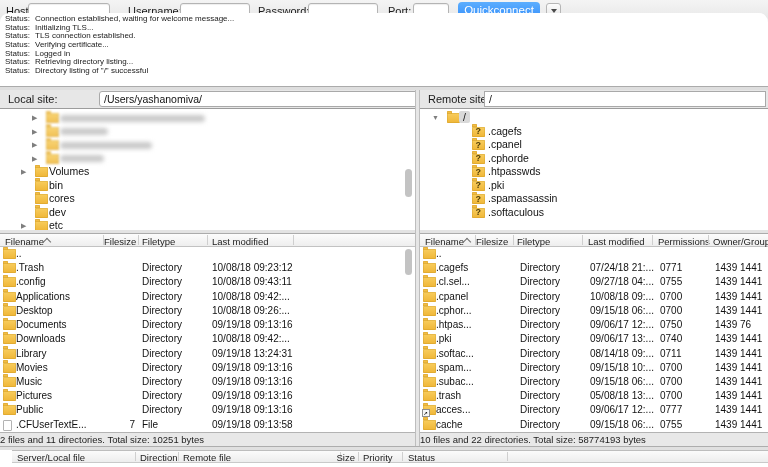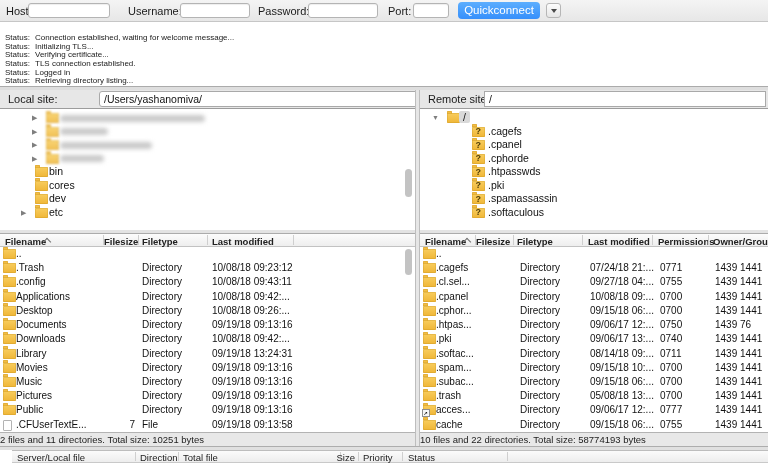--- a/index.html
+++ b/index.html
@@ -13,21 +13,21 @@
   .qclabel{position:absolute;top:5px;font-size:11px;color:#1a1a1a;}
   .qcinput{position:absolute;top:3px;height:15px;border:1px solid #b4b4b4;border-radius:3px;
     background:#fff;box-shadow:inset 0 1px 1px rgba(0,0,0,.07);font-size:10px;padding:0 3px;box-sizing:border-box;outline:none;}
   .qcbtn{position:absolute;left:458px;top:2px;width:82px;height:17px;border:none;
     background:linear-gradient(#5caefe,#368ffb);color:#fff;border-radius:4px;font-size:11.5px;
     line-height:17px;text-align:center;font-family:"Liberation Sans",sans-serif;padding:0;}
   .qcdd{position:absolute;left:546px;top:3px;width:15px;height:15px;border:1px solid #b6b6b6;border-radius:3px;
     background:linear-gradient(#fdfdfd,#e6e6e6);box-sizing:border-box;display:flex;align-items:center;justify-content:center;}
   .qcdd::after{content:"";border-left:3px solid transparent;border-right:3px solid transparent;border-top:4px solid #4a4a4a;}
   
-  .log{position:absolute;top:32px;left:0;width:768px;height:63px;background:#fff;overflow:hidden;padding-top:2px;box-sizing:border-box;border-radius:9px;}
+  .log{position:absolute;top:13px;left:0;width:768px;height:63px;background:#fff;overflow:hidden;padding-top:2px;box-sizing:border-box;border-radius:9px;}
   .logline{height:8.7px;line-height:8.7px;font-size:8px;white-space:nowrap;color:#1a1a1a;}
   .logtype{display:inline-block;width:30px;margin-left:5px;}
   .midstrip{position:absolute;top:86px;left:0;width:768px;height:4px;background:#dedede;border-top:1px solid #ababab;box-sizing:border-box;}
   
   .panel{position:absolute;top:90px;height:356px;}
   .lp{left:0;width:415px;}
   .rp{left:420px;width:348px;}
   .vsplit{position:absolute;left:415px;top:90px;width:5px;height:356px;background:#e6e6e6;
     border-left:1px solid #bdbdbd;border-right:1px solid #bdbdbd;box-sizing:border-box;}
   .sitebar{position:absolute;top:0;left:0;right:0;height:18px;background:#e7e7e7;}
@@ -60,21 +60,21 @@
   .fold::before{content:"";position:absolute;left:0;top:-2.5px;width:5px;height:3px;border-radius:1px 1px 0 0;
     background:#f2bd45;box-shadow:inset 0 0 0 .5px rgba(196,147,31,.6);}
   .fold.q::after{content:"?";position:absolute;left:3.5px;top:-.5px;font-size:9px;font-weight:bold;color:#4d3c08;line-height:11px;}
   .fold.lnk::after{content:"\2197";position:absolute;left:-1.5px;bottom:-1.5px;width:6px;height:6px;background:#f7f7f7;
     border:.5px solid #8f8f8f;color:#1a1a1a;font-size:5px;line-height:6px;text-align:center;font-weight:bold;}
   .filei{display:inline-block;width:9px;height:11px;background:#fff;border:1px solid #b3b3b3;border-radius:1px;box-sizing:border-box;}
   
   .gapstrip{position:absolute;top:140px;left:0;right:0;height:3px;background:#e3e3e3;}
   .lhdr{position:absolute;top:143px;left:0;right:0;height:14px;background:linear-gradient(#fcfcfc,#eeeeee);
     border-top:1px solid #ababab;border-bottom:1px solid #c2c2c2;box-sizing:border-box;font-size:9.5px;color:#222;}
-  .hl{position:absolute;top:1.5px;white-space:nowrap;font-weight:bold;}
+  .hl{position:absolute;top:1.5px;white-space:nowrap;}
   .hd{position:absolute;top:1px;bottom:1px;width:1px;background:#cfcfcf;}
   .chev{position:absolute;top:4.5px;width:5px;height:5px;border-left:1px solid #6f6f6f;border-top:1px solid #6f6f6f;transform:rotate(45deg);}
   
   .rows{position:absolute;top:157px;left:0;right:0;height:185px;background:#fff;overflow:hidden;}
   .frow{height:14.23px;line-height:14.2px;position:relative;font-size:10px;white-space:nowrap;color:#111;}
   .ic{position:absolute;left:3px;top:2px;}
   .cell{position:absolute;top:0;}
   .c-name{left:16px;}
   .lp .c-size{left:85px;width:50px;text-align:right;}
   .lp .c-type{left:142px;}
@@ -106,41 +106,42 @@
   <input class="qcinput" style="left: 308px; width: 70px;" type="password" value="">
   <span class="qclabel" style="left:388px">Port:</span>
   <input class="qcinput" style="left: 413px; width: 36px;" value="">
   <button class="qcbtn">Quickconnect</button>
   <span class="qcdd"></span>
 </div>
 
 <div class="log">
   <div class="logline"><span class="logtype">Status:</span><span>Connection established, waiting for welcome message...</span></div>
   <div class="logline"><span class="logtype">Status:</span><span>Initializing TLS...</span></div>
+  <div class="logline"><span class="logtype">Status:</span><span>TLS connection established.</span></div>
   <div class="logline"><span class="logtype">Status:</span><span>Verifying certificate...</span></div>
-  <div class="logline"><span class="logtype">Status:</span><span>TLS connection established.</span></div>
   <div class="logline"><span class="logtype">Status:</span><span>Logged in</span></div>
   <div class="logline"><span class="logtype">Status:</span><span>Retrieving directory listing...</span></div>
   <div class="logline"><span class="logtype">Status:</span><span>Directory listing of "/" successful</span></div>
 </div>
 <div class="midstrip"></div>
 
 <div class="panel lp">
   <div class="sitebar">
     <span class="sitelabel">Local site:</span>
     <div class="sitebox">
       <span>/Users/yashanomiva/</span>
       <span class="combodd"></span>
     </div>
   </div>
   <div class="tree">
     <div class="trow lvl2 blurred"><span class="tri r">▶</span><span class="tico fold"></span><span class="blurbox" style="width:145px"></span></div>
     <div class="trow lvl2 blurred"><span class="tri r">▶</span><span class="tico fold"></span><span class="blurbox" style="width:48px"></span></div>
     <div class="trow lvl2 blurred"><span class="tri r">▶</span><span class="tico fold"></span><span class="blurbox" style="width:92px"></span></div>
     <div class="trow lvl2 blurred"><span class="tri r">▶</span><span class="tico fold"></span><span class="blurbox" style="width:44px"></span></div>
+    <div class="trow lvl1"><span class="tri r">▶</span><span class="tico fold"></span><span class="tlabel">Volumes</span></div>
     <div class="trow lvl1"><span class="tico fold"></span><span class="tlabel">bin</span></div>
     <div class="trow lvl1"><span class="tico fold"></span><span class="tlabel">cores</span></div>
     <div class="trow lvl1"><span class="tico fold"></span><span class="tlabel">dev</span></div>
     <div class="trow lvl1"><span class="tri r">▶</span><span class="tico fold"></span><span class="tlabel">etc</span></div>
     <div class="sb" style="left:405px;top:60px;height:28px"></div>
   </div>
   <div class="gapstrip"></div>
   <div class="lhdr">
     <span class="hl" style="left:5px">Filename</span>
     <span class="chev" style="left:44px"></span>
@@ -384,21 +385,21 @@
   </div>
   <div class="countbar">10 files and 22 directories. Total size: 58774193 bytes</div>
 </div>
 
 <div class="qsplit"></div>
 <div class="qhdr">
   <span class="qhl" style="left:5px">Server/Local file</span>
   <span class="hd" style="left:123px"></span>
   <span class="qhl" style="left:128px">Direction</span>
   <span class="hd" style="left:166px"></span>
-  <span class="qhl" style="left:171px">Total file</span>
+  <span class="qhl" style="left:171px">Remote file</span>
   <span class="hd" style="left:328px"></span>
   <span class="qhl" style="left:300px;width:43px;text-align:right">Size</span>
   <span class="hd" style="left:346px"></span>
   <span class="qhl" style="left:351px">Priority</span>
   <span class="hd" style="left:390px"></span>
   <span class="qhl" style="left:396px">Status</span>
   <span class="hd" style="left:495px"></span>
 </div>
 <div class="qbody"></div>
 

